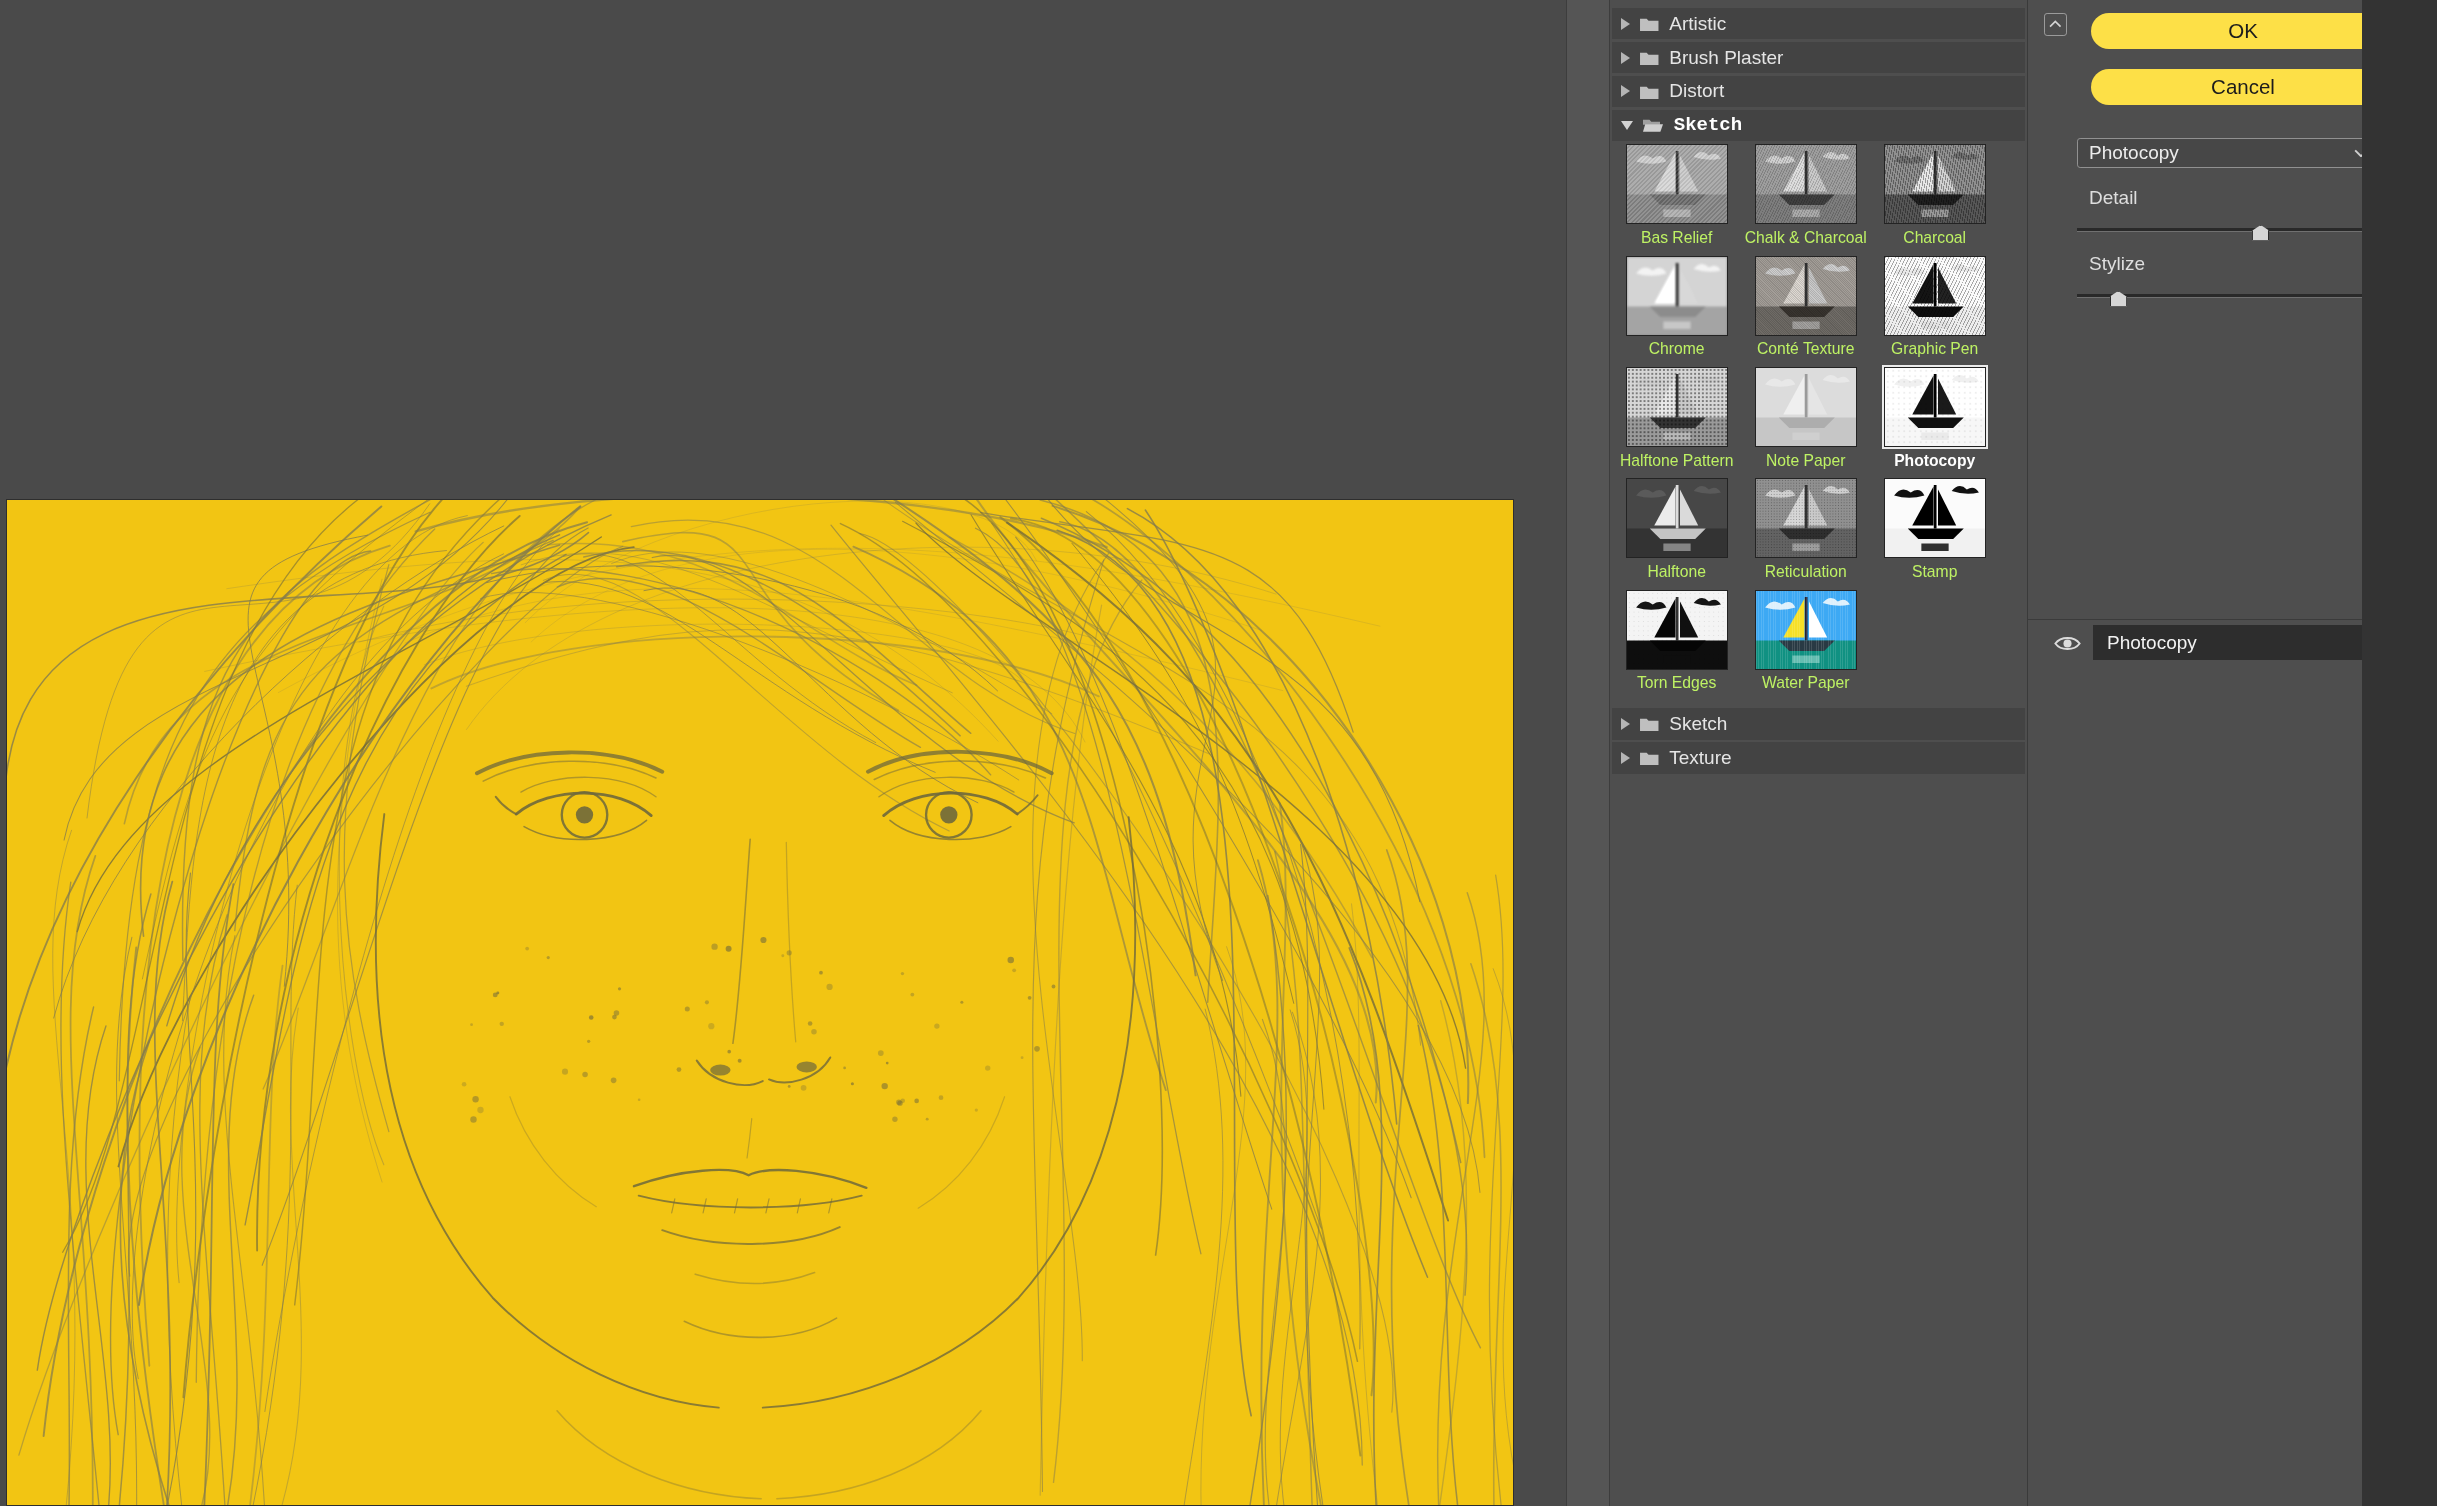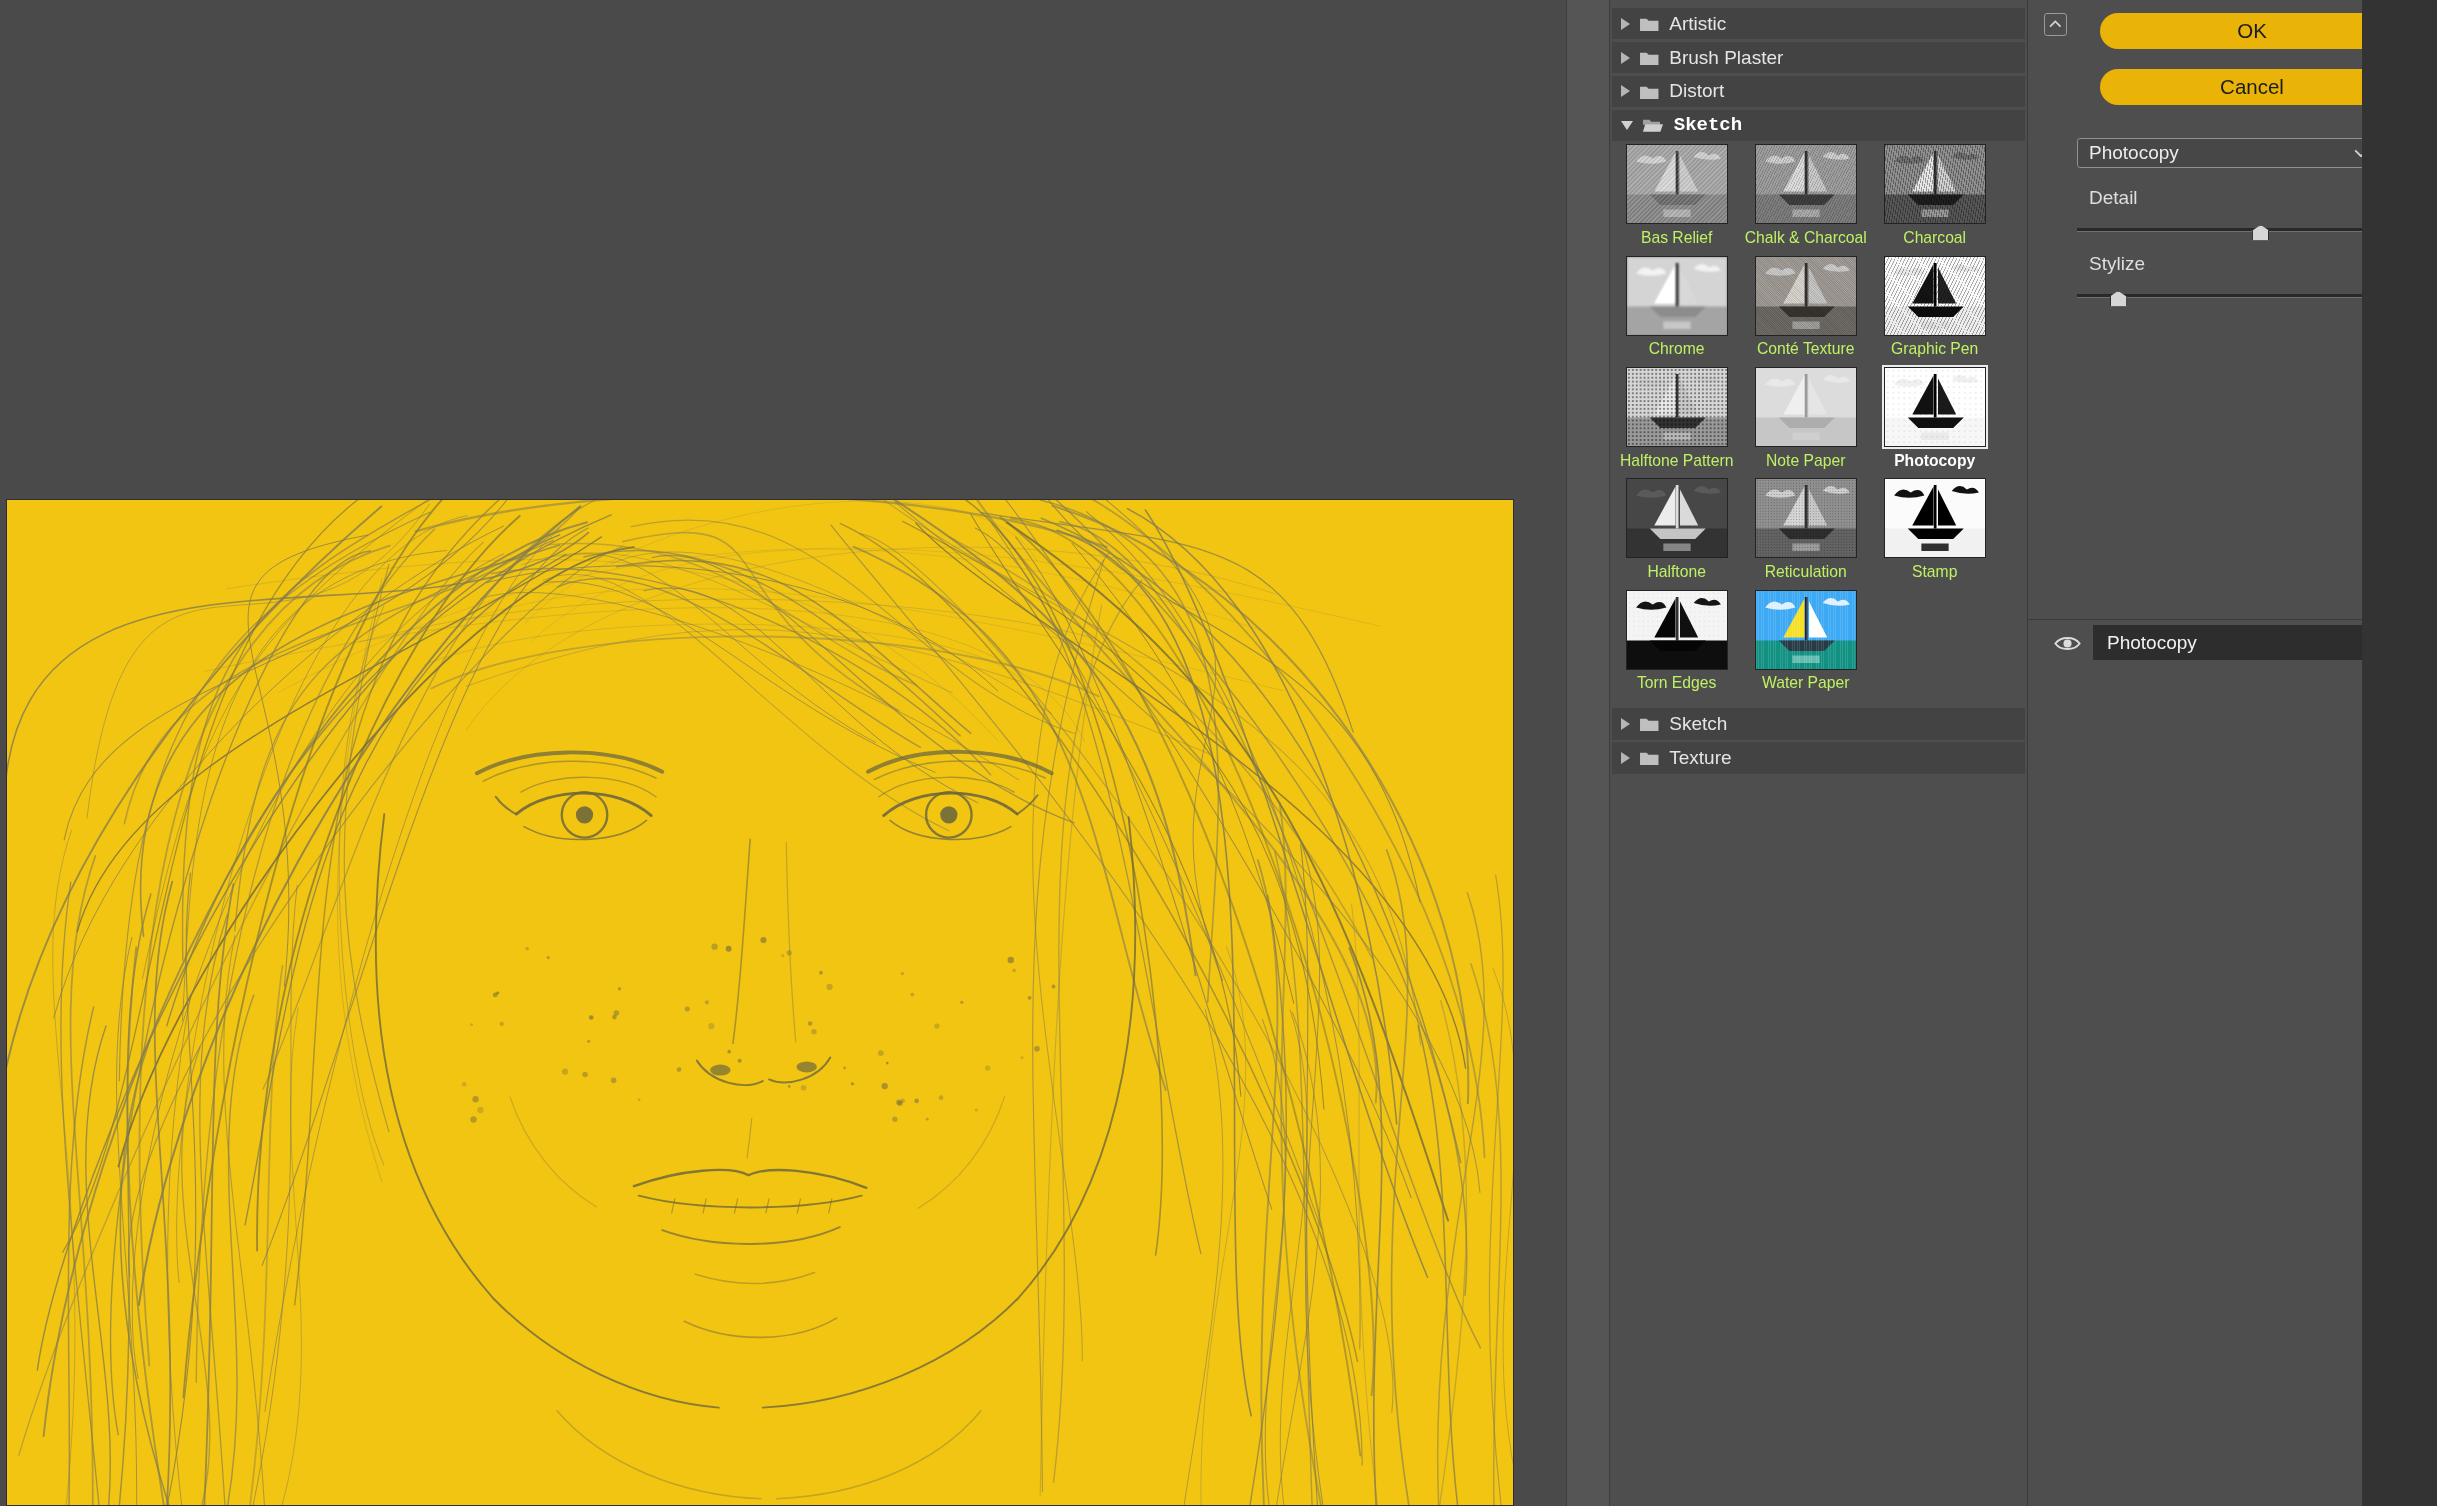--- a/index.html
+++ b/index.html
@@ -53,21 +53,21 @@
   .t-stamp .sky{fill:#fbfbfb}.t-stamp .sea{fill:#f1f1f1}.t-stamp .sail{fill:#000}.t-stamp .sail2{fill:#000}.t-stamp .hull{fill:#000}.t-stamp .mast{fill:#000}.t-stamp .cloud{fill:#111}.t-stamp .wake{fill:#000;opacity:.8}
   .t-tornedges .sky{fill:#f4f4f4}.t-tornedges .sea{fill:#0e0e0e}.t-tornedges .sail{fill:#050505}.t-tornedges .sail2{fill:#101010}.t-tornedges .hull{fill:#050505}.t-tornedges .cloud{fill:#151515}.t-tornedges .wake{fill:#0e0e0e}
   .t-tornedges .tex{background-image:radial-gradient(circle,rgba(0,0,0,.5) 0.6px,transparent 0.7px);background-size:4.7px 4.7px;opacity:.2;}
   .t-waterpaper .sky{fill:#49a7e8}.t-waterpaper .sea{fill:#1d8d80}.t-waterpaper .sail{fill:#f2df3e}.t-waterpaper .sail2{fill:#fff}.t-waterpaper .hull{fill:#2b3a42}.t-waterpaper .mast{fill:#223}.t-waterpaper .cloud{fill:#dff0fa}.t-waterpaper .wake{fill:#bfe8e0}
   .t-waterpaper svg{filter:saturate(1.15) blur(0.3px);}
   .t-waterpaper .tex{background:repeating-linear-gradient(90deg,rgba(255,255,255,.25) 0 0.8px,transparent 0.8px 2.4px);opacity:.5;}
 
   
   .right-panel{position:absolute;left:2027px;top:0;width:411px;height:100%;background:#4e4e4e;border-left:1.6px solid #3a3a3a;box-sizing:border-box;}
   .collapse-btn{position:absolute;left:15.7px;top:12.6px;width:23.6px;height:23.6px;border:0.8px solid #9b9b9b;border-radius:3.1px;display:flex;align-items:center;justify-content:center;background:#4e4e4e;box-sizing:border-box;cursor:pointer;}
-  .btn{position:absolute;left:72px;width:304px;height:36px;border-radius:18px;background:#eab308;color:#1c1c1c;font-size:20.5px;font-family:inherit;border:none;display:flex;align-items:center;justify-content:center;cursor:pointer;}
+  .btn{position:absolute;left:63px;width:304px;height:36px;border-radius:18px;background:#fde047;color:#1c1c1c;font-size:20.5px;font-family:inherit;border:none;display:flex;align-items:center;justify-content:center;cursor:pointer;}
   .btn.ok{top:12.6px;}
   .btn.cancel{top:69px;}
   .select{position:absolute;left:49px;top:138px;width:301px;height:30px;background:#474747;border:0.8px solid #919191;border-radius:3.1px;display:flex;align-items:center;justify-content:space-between;padding:0 9.4px 0 11px;color:#ececec;font-size:19px;box-sizing:border-box;cursor:pointer;}
   .slabel{position:absolute;font-size:19px;color:#dedede;}
   #detail-label{left:61px;top:187px;}
   #darkness-label{left:61px;top:253px;}
   .svalue{position:absolute;height:28px;background:#4d7c0f;border:0.8px solid #2a2a2a;color:#ececec;font-size:18px;display:flex;align-items:center;justify-content:flex-end;padding:0 6.3px;box-sizing:border-box;cursor:text;margin-left:40px;}
   #detail-value{left:312px;top:184px;width:57px;}
   #darkness-value{left:313px;top:250px;width:60px;height:30px;border:1.6px solid #4e8ae0;justify-content:flex-start;padding:0 3.1px;}
   #darkness-value .sel{background:#3566c8;color:#fff;padding:0 5.5px;font-style:normal;}

